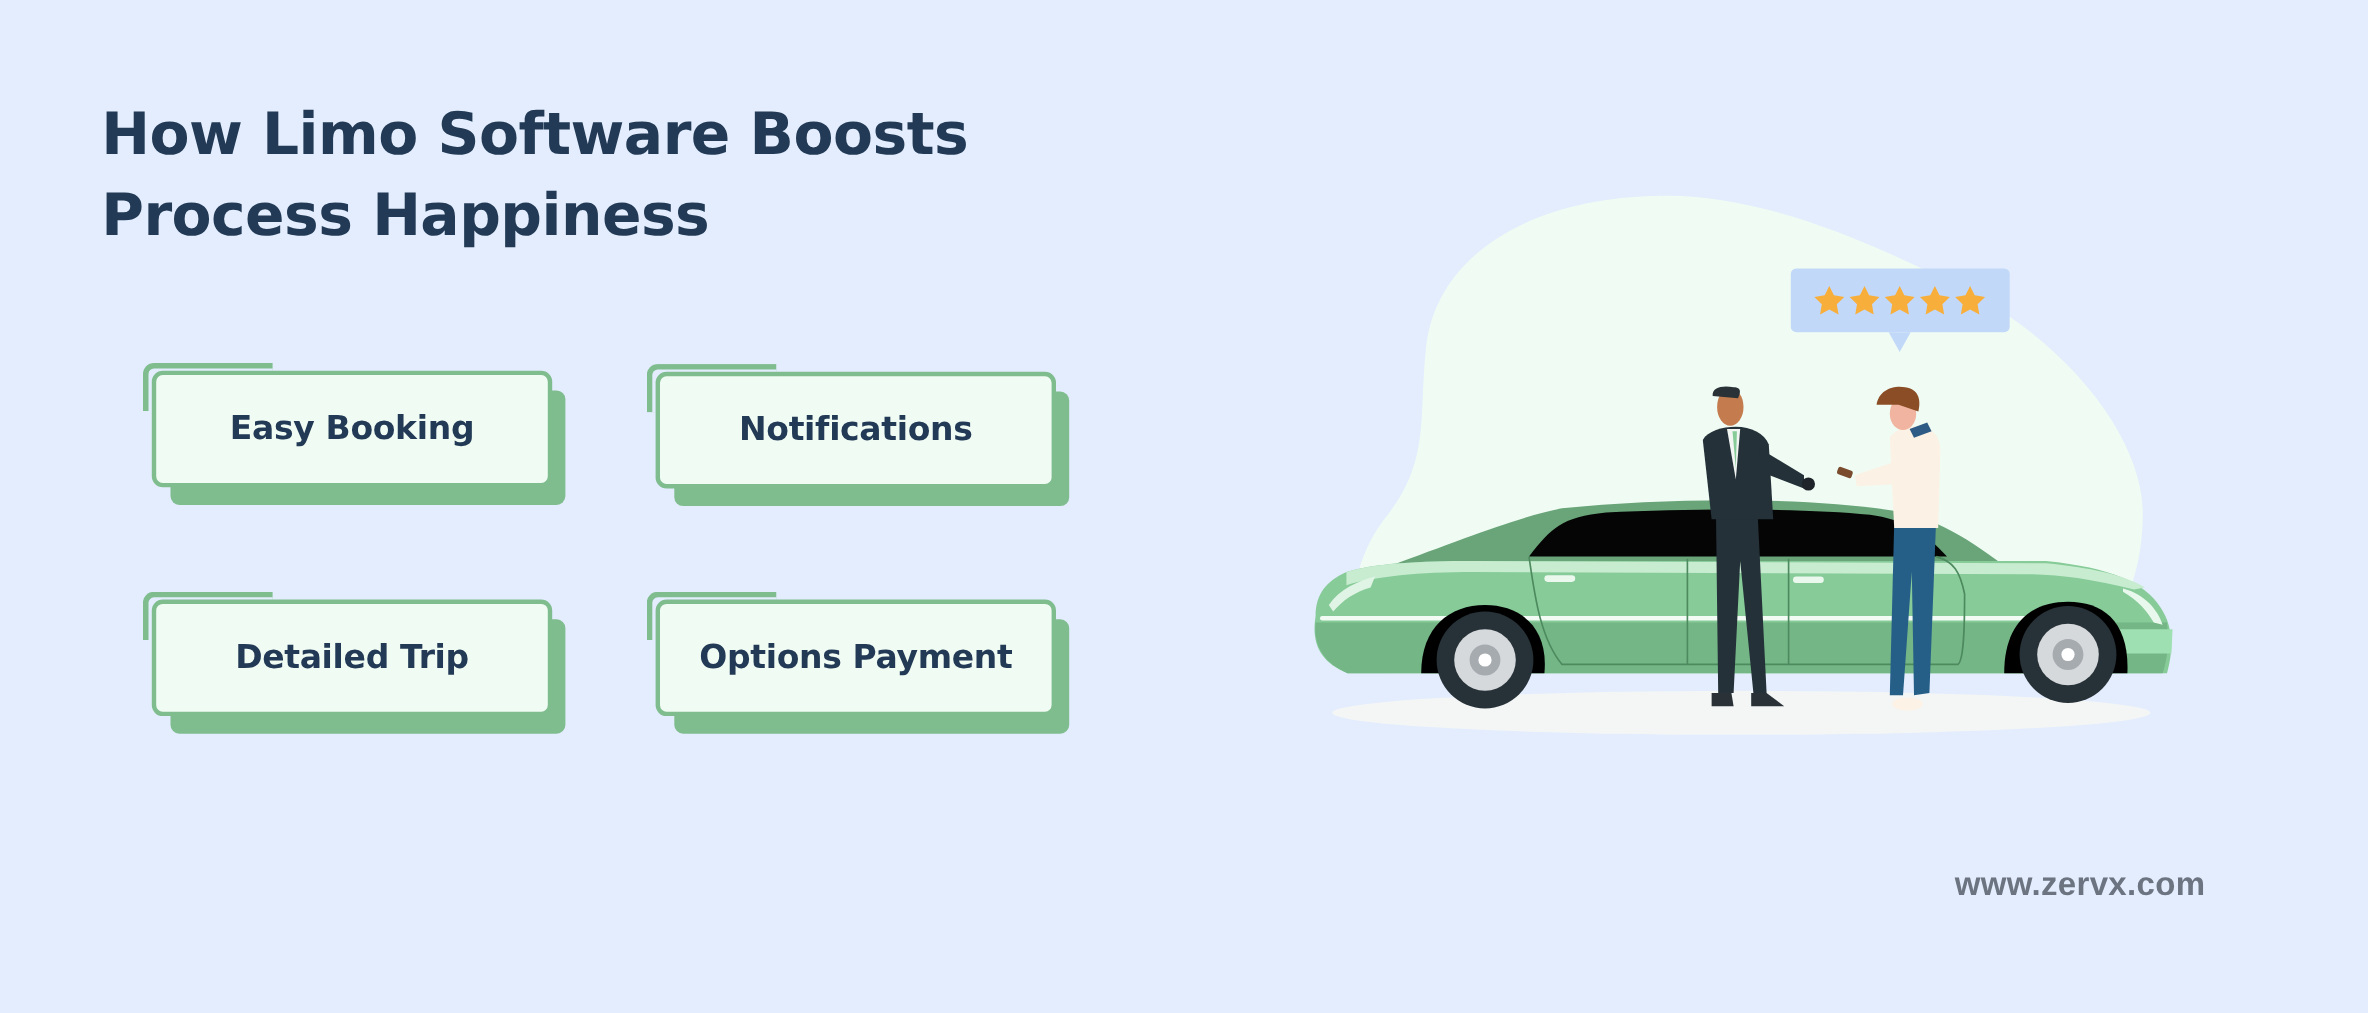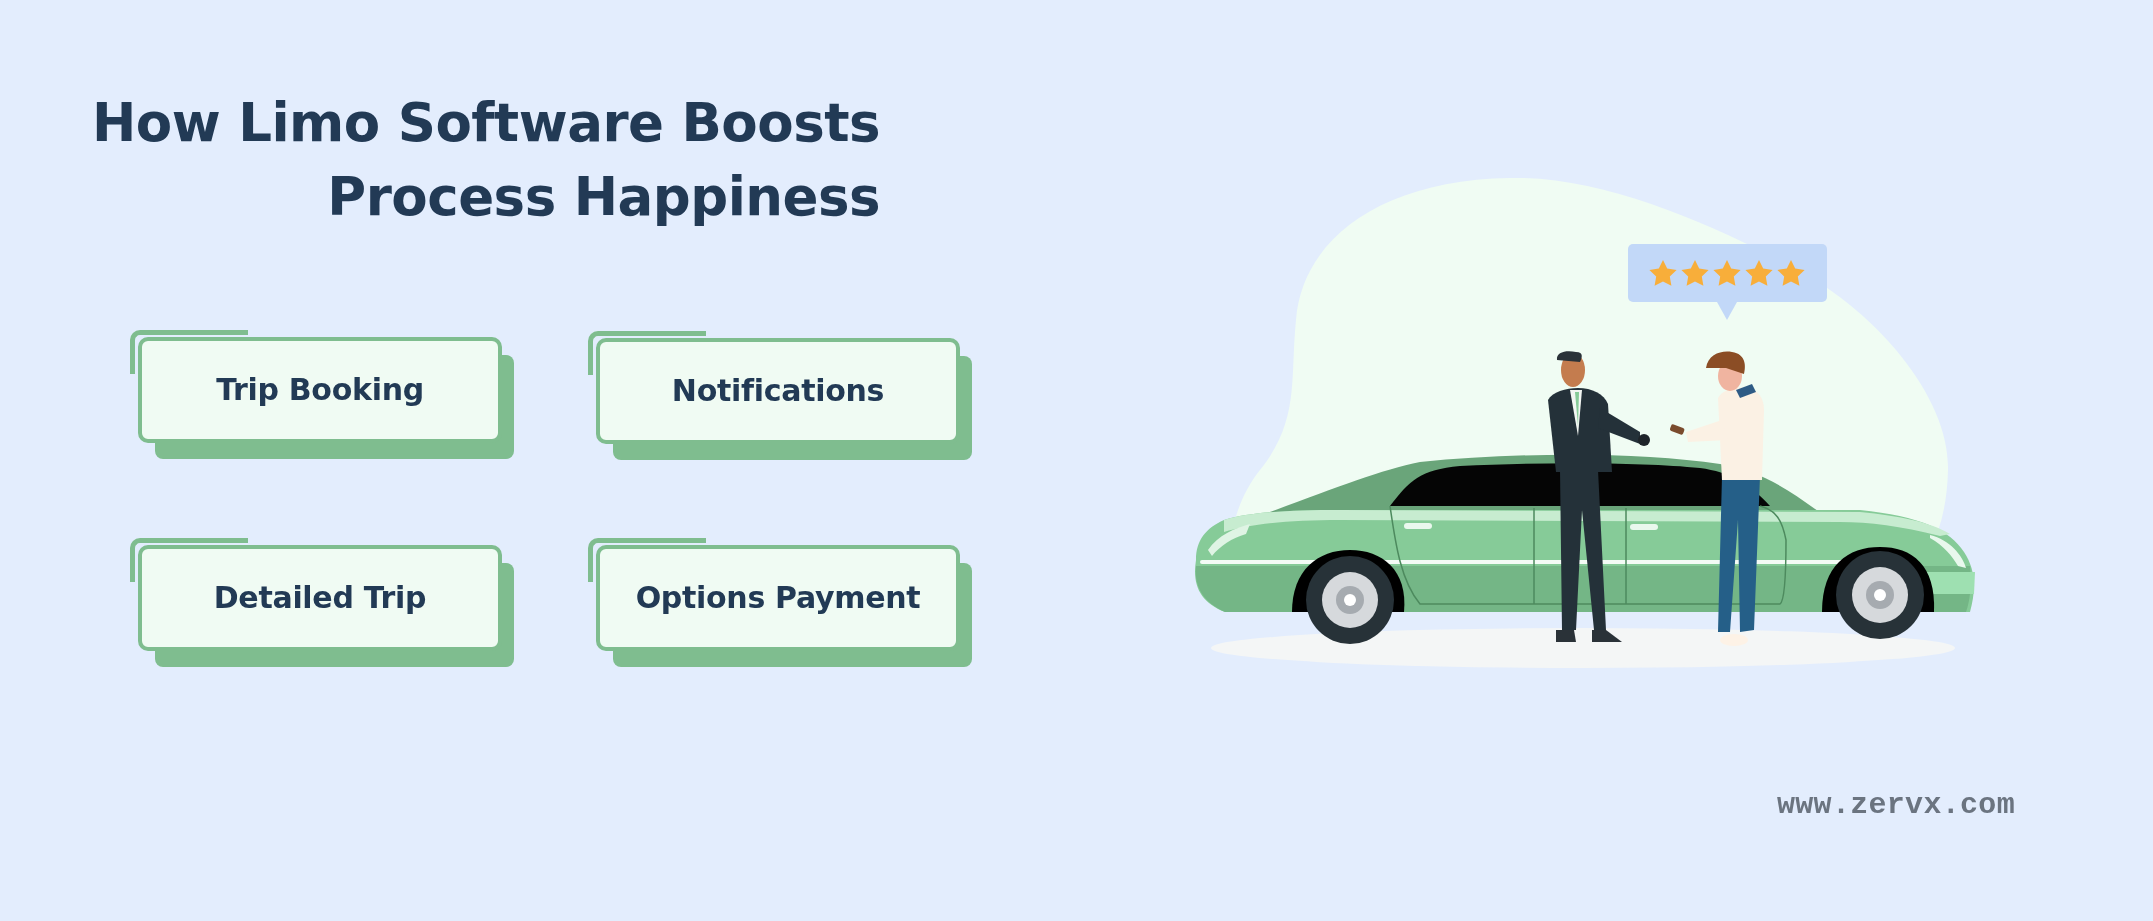--- a/index.html
+++ b/index.html
@@ -9,21 +9,21 @@
       position: relative;
       font-family: "DejaVu Sans", "Liberation Sans", sans-serif;
     }
     .title {
       position: absolute; left: 92px; top: 86px;
       margin: 0;
       font-size: 53px; font-weight: bold; line-height: 74px;
       color: #223a55;
       letter-spacing: -0.5px;
     }
-    .title span { display: block; white-space: nowrap; text-align: right; }
+    .title span { display: block; white-space: nowrap; }
 
     .card {
       position: absolute; width: 377px; height: 123px;
     }
     .card .accent {
       position: absolute; left: 0; top: 0;
       width: 118px; height: 44px;
       border-top: 5px solid #7fbd8f; border-left: 5px solid #7fbd8f;
       border-top-left-radius: 10px;
       box-sizing: border-box;
@@ -47,37 +47,37 @@
       color: #223a55; letter-spacing: -0.3px;
     }
     .card .label span { display: block; white-space: nowrap; }
 
     .illustration { position: absolute; left: 0; top: 0; width: 2153px; height: 921px; }
 
     .website {
       position: absolute; left: 1777px; top: 788px;
       font-size: 30px; font-weight: bold; color: #6b7480;
       letter-spacing: 0.3px;
-      font-family: Liberation Mono, monospace;
+      font-family: Liberation Sans, sans-serif;
     }
   </style>
 </head>
 <body>
 
 <h1 class="title">
   <span>How Limo Software Boosts</span>
   <span>Process Happiness</span>
 </h1>
 
 <div class="card" style="left:130px; top:330px;">
   <div class="accent"></div>
   <div class="shadow"></div>
   <div class="face">
     <div class="label">
-      <span>Trip Booking</span>
+      <span>Easy Booking</span>
     </div>
   </div>
 </div>
 
 <div class="card" style="left:588px; top:331px;">
   <div class="accent"></div>
   <div class="shadow"></div>
   <div class="face">
     <div class="label">
       <span>Notifications</span>

